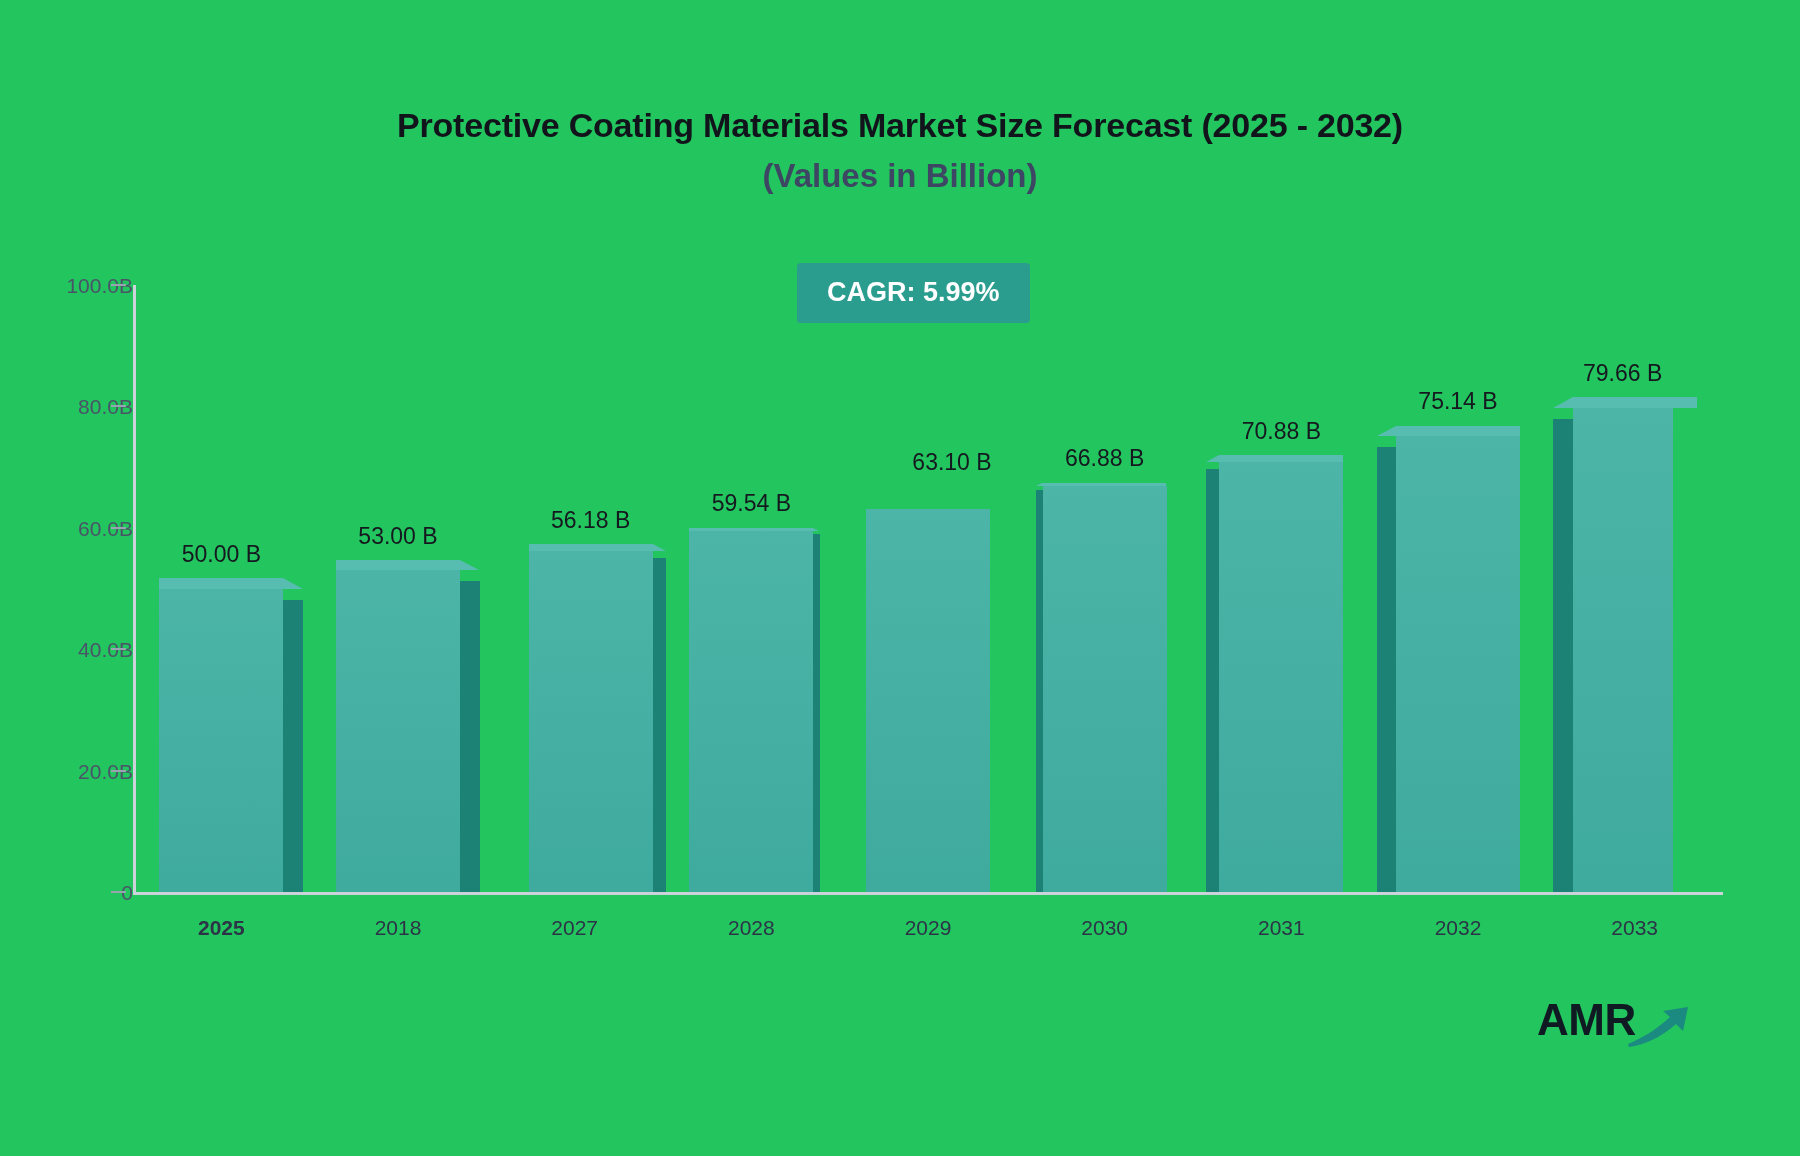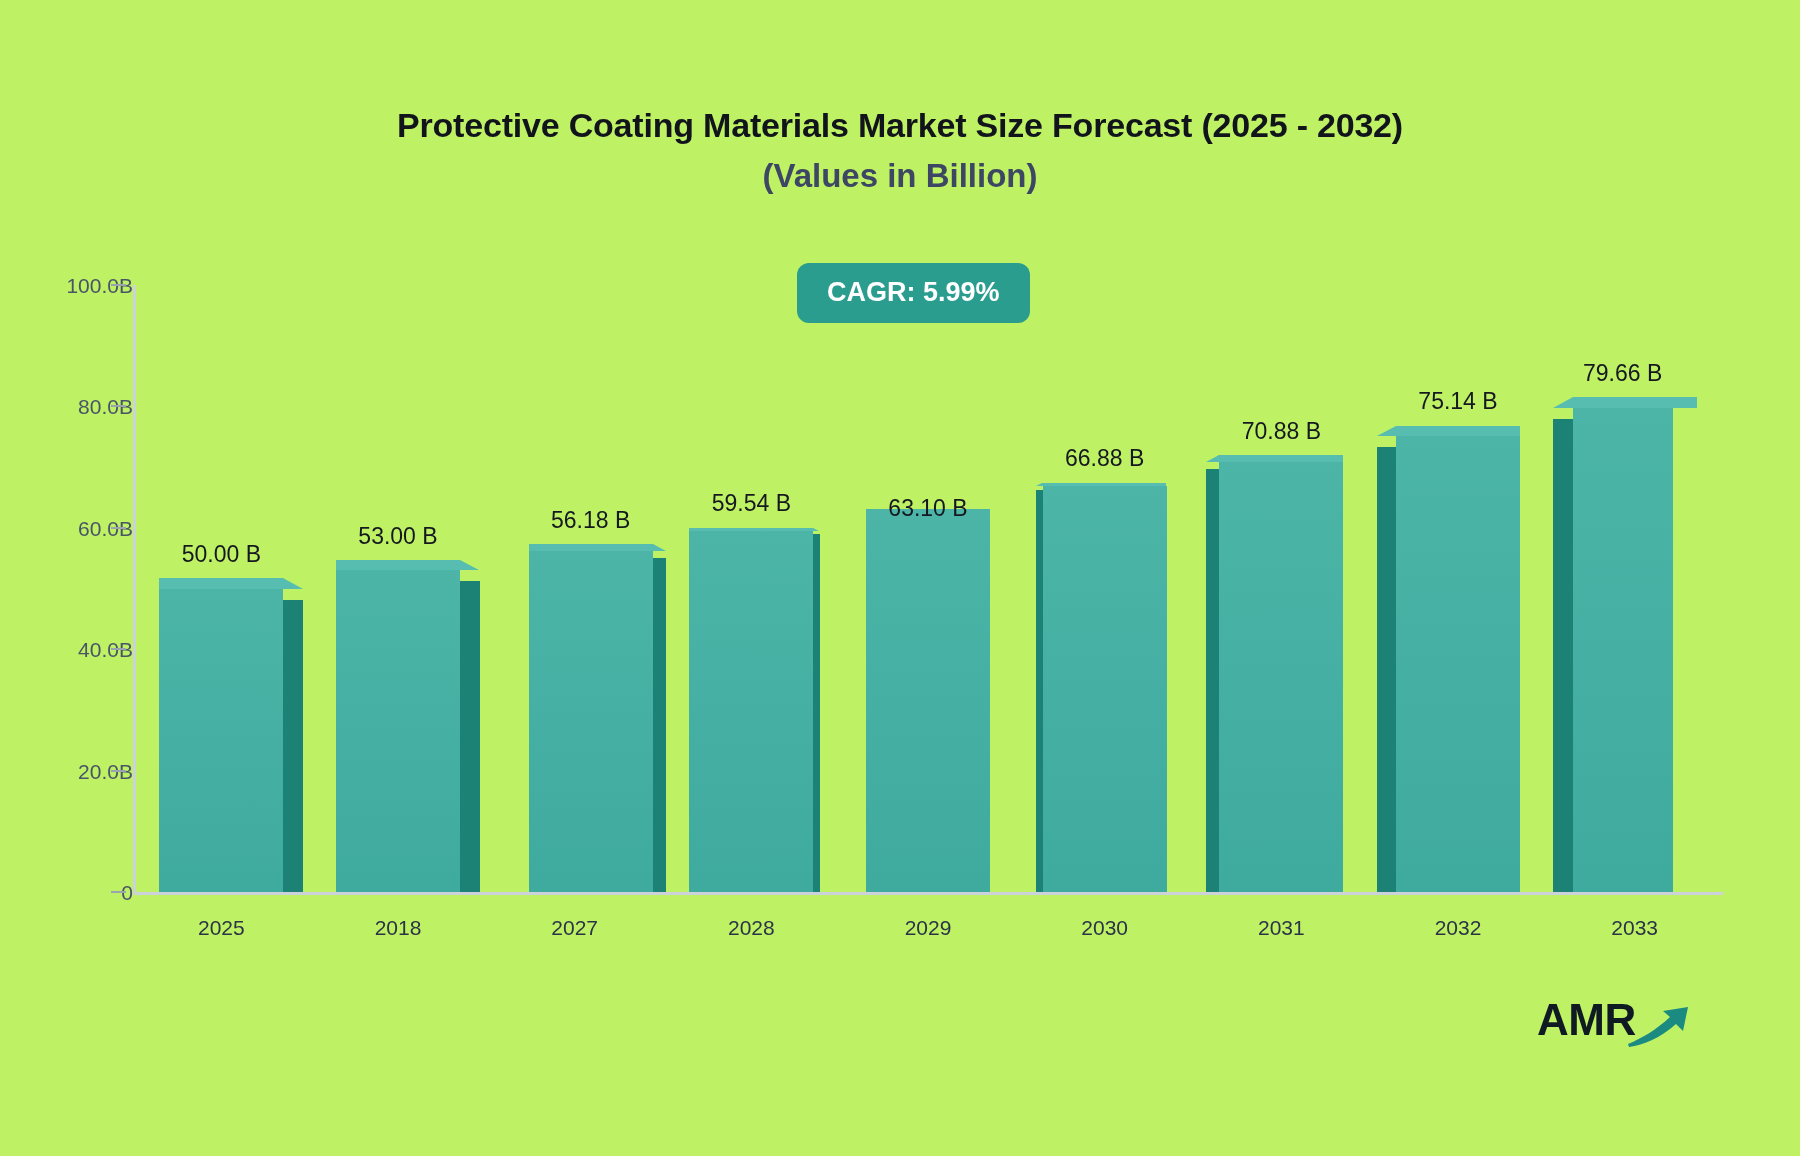--- a/index.html
+++ b/index.html
@@ -13,21 +13,21 @@
     font-family: "Liberation Sans", sans-serif;
     overflow: hidden;
     position: relative;
   }
 
   #chart-root {
     position: absolute;
     left: 0; top: 0;
     width: 1800px;
     height: 1156px;
-    background: #bef264;
+    background: #22c55e;
   }
 
   
   .title-block {
     position: absolute;
     left: 0;
     top: 105px;
     width: 1800px;
     text-align: center;
   }
@@ -47,21 +47,21 @@
     margin: 14px 0 0 0;
   }
 
   
   .cagr-badge {
     position: absolute;
     left: 797px;
     top: 263px;
     padding: 14px 30px 16px 30px;
     background: #2a9d8f;
-    border-radius: 12px;
+    border-radius: 4px;
     color: #ffffff;
     font-size: 27px;
     font-weight: bold;
     line-height: 30px;
     white-space: nowrap;
     box-sizing: border-box;
   }
 
   
   .plot {
@@ -201,21 +201,21 @@
         <div class="ytick" style="top: 364.2px;">40.0B</div>
         <div class="ytick-dash" style="top: 364.2px;"></div>
         <div class="ytick" style="top: 242.8px;">60.0B</div>
         <div class="ytick-dash" style="top: 242.8px;"></div>
         <div class="ytick" style="top: 121.4px;">80.0B</div>
         <div class="ytick-dash" style="top: 121.4px;"></div>
         <div class="ytick" style="top: 0px;">100.0B</div>
         <div class="ytick-dash" style="top: 0px;"></div>
       </div>
     <div id="xticks">
-        <div class="xtick" style="left: 18.3333px; width: 140px;">2025</div>
+        <div class="xtick" style="left: 18.3333px; width: 140px; font-weight: bold;">2025</div>
         <div class="xtick" style="left: 195px; width: 140px;">2018</div>
         <div class="xtick" style="left: 371.667px; width: 140px;">2027</div>
         <div class="xtick" style="left: 548.333px; width: 140px;">2028</div>
         <div class="xtick" style="left: 725px; width: 140px;">2029</div>
         <div class="xtick" style="left: 901.667px; width: 140px;">2030</div>
         <div class="xtick" style="left: 1078.33px; width: 140px;">2031</div>
         <div class="xtick" style="left: 1255px; width: 140px;">2032</div>
         <div class="xtick" style="left: 1431.67px; width: 140px;">2033</div>
       </div>
     <div id="bars">
@@ -238,21 +238,21 @@
           <div class="bar-label" style="bottom: 360.163px;">56.18 B</div>
         </div>
         <div class="bar-group" style="left: 556.333px; width: 124px; height: 361.408px;">
           <div class="bar-side right" style="width: 6.5px; height: 357.833px;"></div>
           <div class="bar-top" style="bottom: 361.408px; left: 0px; border-bottom: 3.575px solid rgb(87, 189, 176); border-right: 6.5px solid transparent; width: 124px; height: 0px; box-sizing: content-box;"></div>
           <div class="bar-face" style="height: 361.408px;"></div>
           <div class="bar-label" style="bottom: 376.983px;">59.54 B</div>
         </div>
         <div class="bar-group" style="left: 733px; width: 124px; height: 383.017px;">
           <div class="bar-face" style="height: 383.017px;"></div>
-          <div class="bar-label" style="bottom: 372px;">63.10 B</div>
+          <div class="bar-label" style="bottom: 418px; margin-left: 24px;">63.10 B</div>
         </div>
         <div class="bar-group" style="left: 909.667px; width: 124px; height: 405.962px;">
           <div class="bar-side left" style="width: 6.5px; height: 402.387px;"></div>
           <div class="bar-top" style="bottom: 405.962px; left: -6.5px; border-bottom: 3.575px solid rgb(87, 189, 176); border-left: 6.5px solid transparent; width: 124px; height: 0px; box-sizing: content-box;"></div>
           <div class="bar-face" style="height: 405.962px;"></div>
           <div class="bar-label" style="bottom: 421.537px;">66.88 B</div>
         </div>
         <div class="bar-group" style="left: 1086.33px; width: 124px; height: 430.242px;">
           <div class="bar-side left" style="width: 13px; height: 423.092px;"></div>
           <div class="bar-top" style="bottom: 430.242px; left: -13px; border-bottom: 7.15px solid rgb(87, 189, 176); border-left: 13px solid transparent; width: 124px; height: 0px; box-sizing: content-box;"></div>

